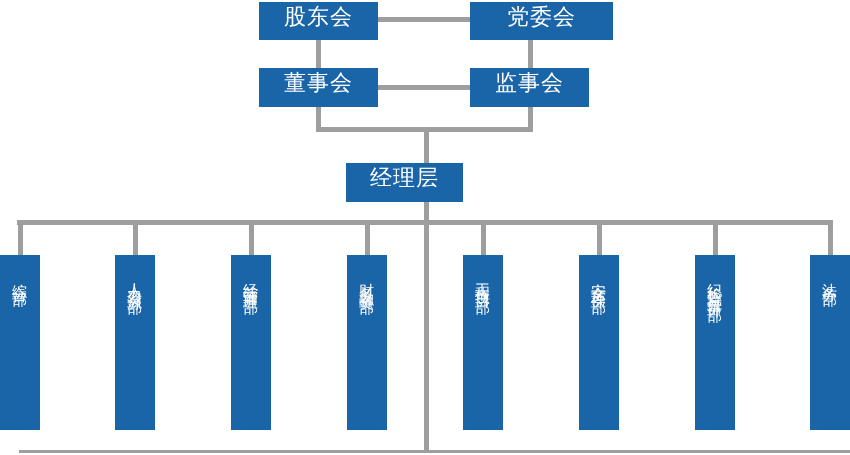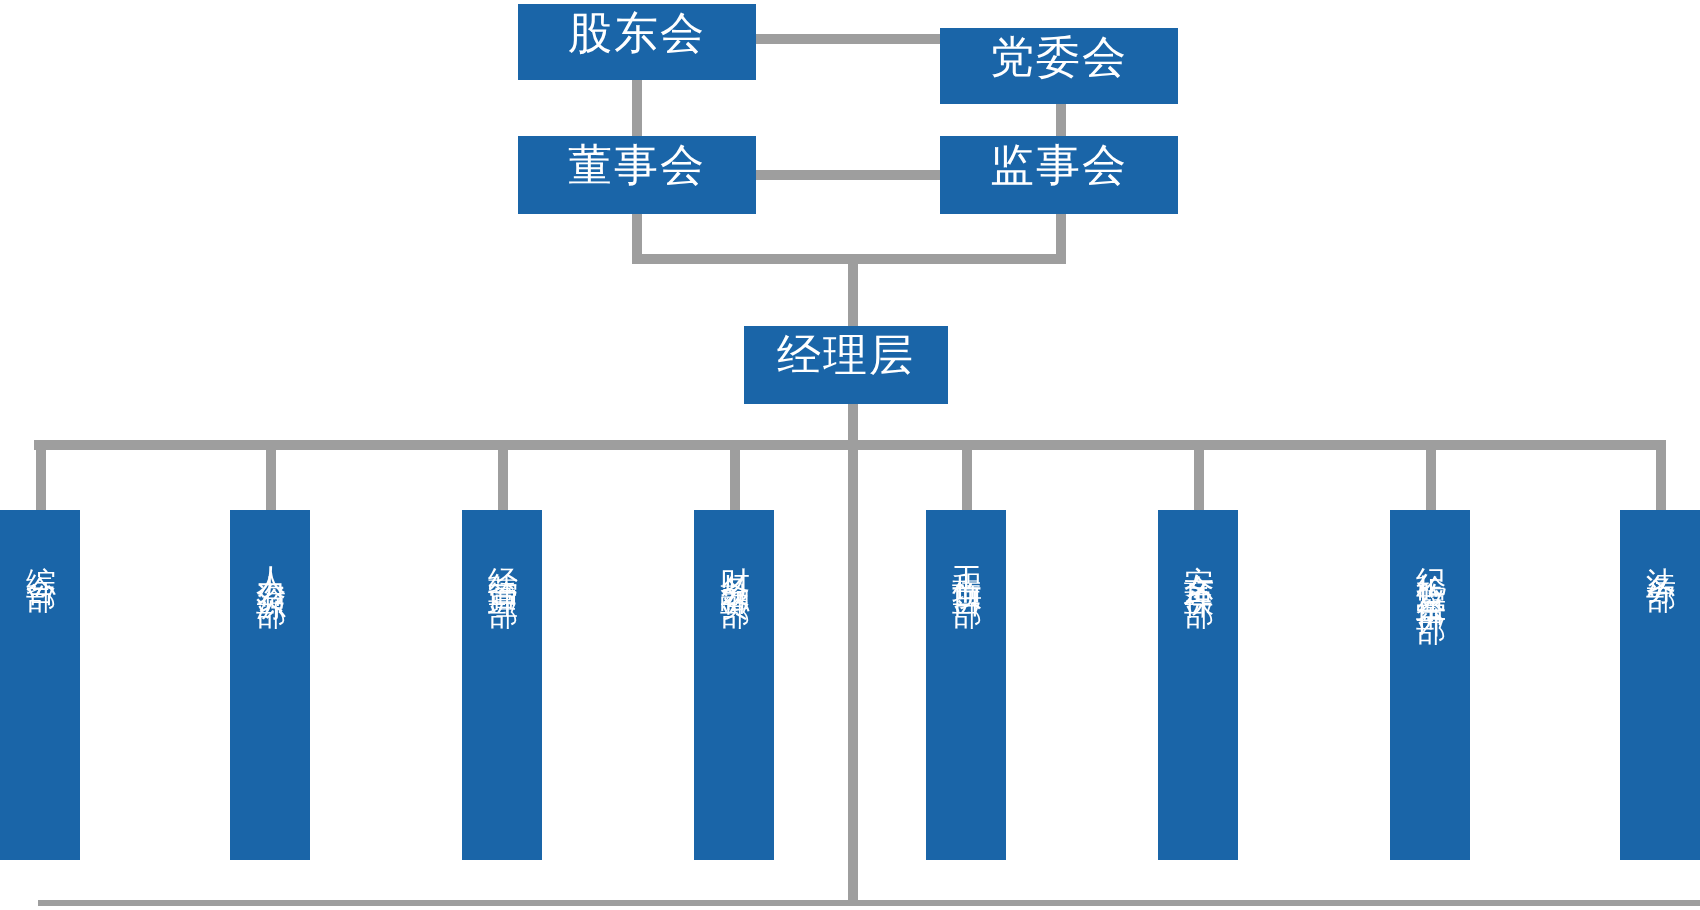--- a/index.html
+++ b/index.html
@@ -26,24 +26,24 @@
     background: var(--blue);
     color: var(--node-text);
     display: flex;
     align-items: flex-start;
     justify-content: center;
     font-size: 22px;
     letter-spacing: 1px;
     z-index: 2;
   }
   .n-shareholders { left: 259px; top: 2px;  width: 119px; height: 38px; }
-  .n-party        { left: 470px; top: 2px;  width: 119px; height: 38px; margin-top: 12px; }
+  .n-party        { left: 470px; top: 2px;  width: 143px; height: 38px; }
   .n-directors    { left: 259px; top: 68px; width: 119px; height: 39px; }
   .n-supervisors  { left: 470px; top: 68px; width: 119px; height: 39px; }
-  .n-management   { left: 372px; top: 163px; width: 102px; height: 39px; }
+  .n-management   { left: 346px; top: 163px; width: 117px; height: 39px; }
   
   .line {
     position: absolute;
     background: var(--gray);
     z-index: 1;
   }
   .l-row1       { left: 378px; top: 17px;  width: 92px;  height: 5px; }
   .l-row2       { left: 378px; top: 85px;  width: 92px;  height: 5px; }
   .l-sh-dir     { left: 316px; top: 40px;  width: 5px;   height: 28px; }
   .l-pc-sup     { left: 528px; top: 40px;  width: 5px;   height: 28px; }

